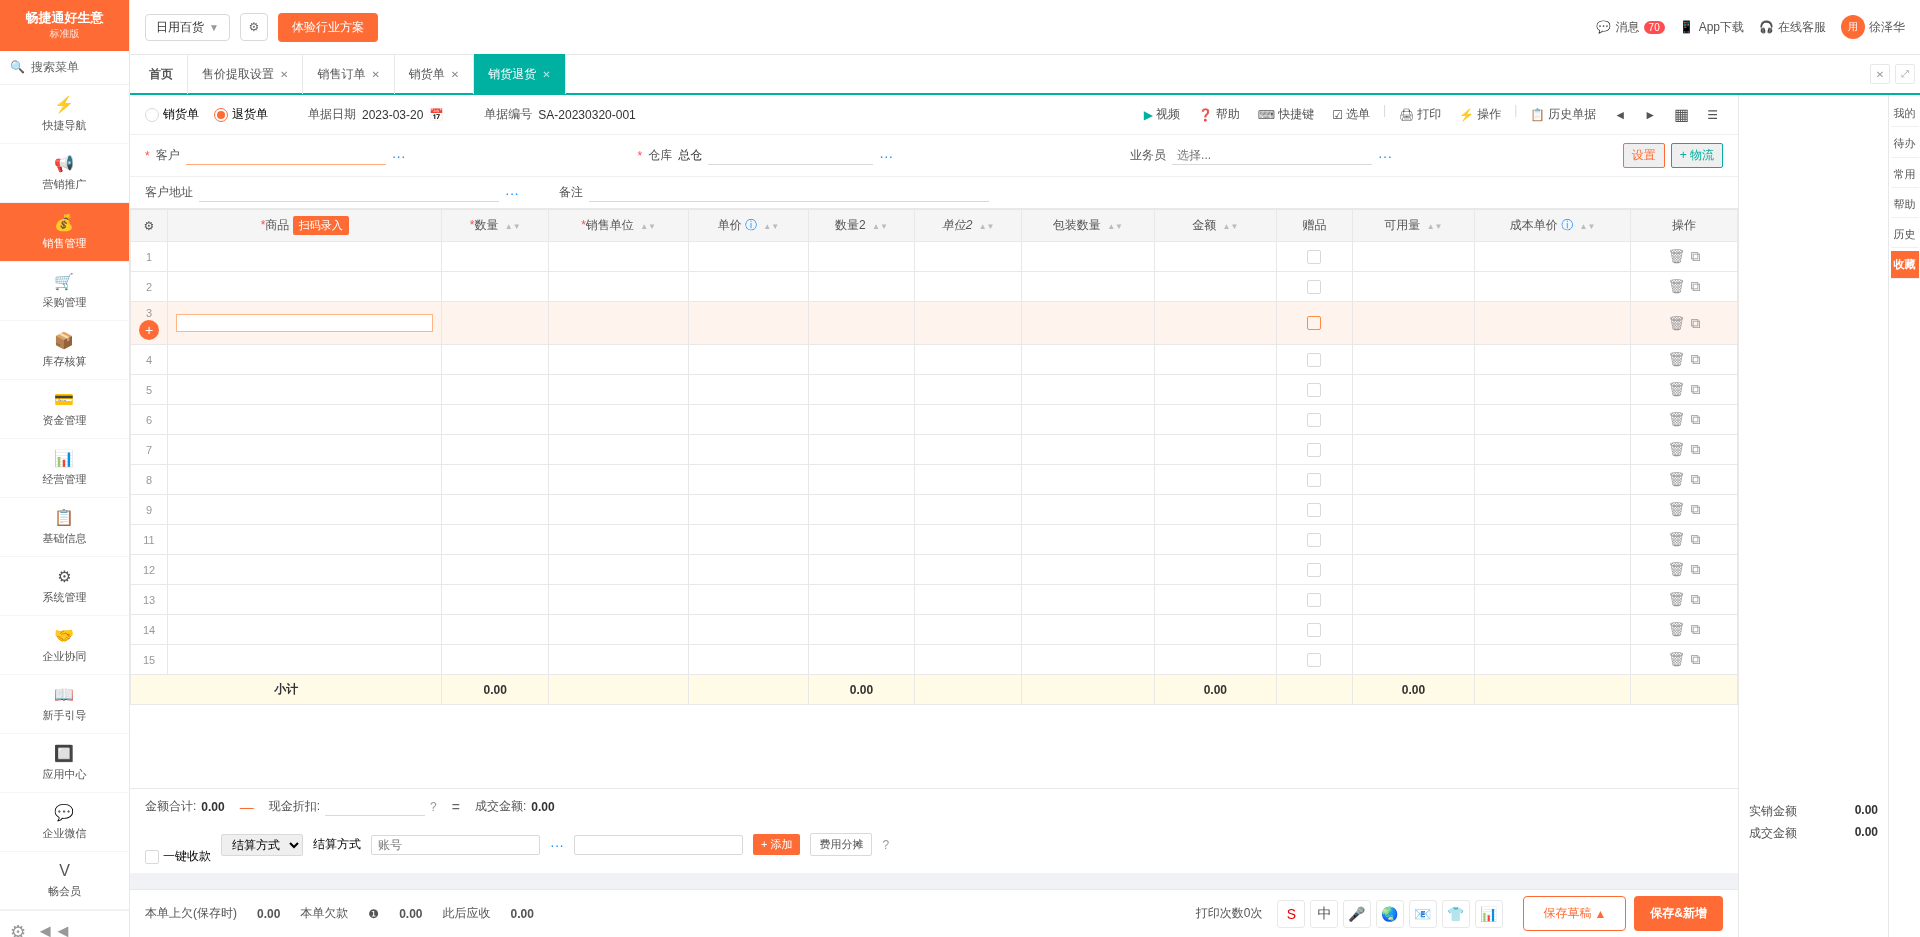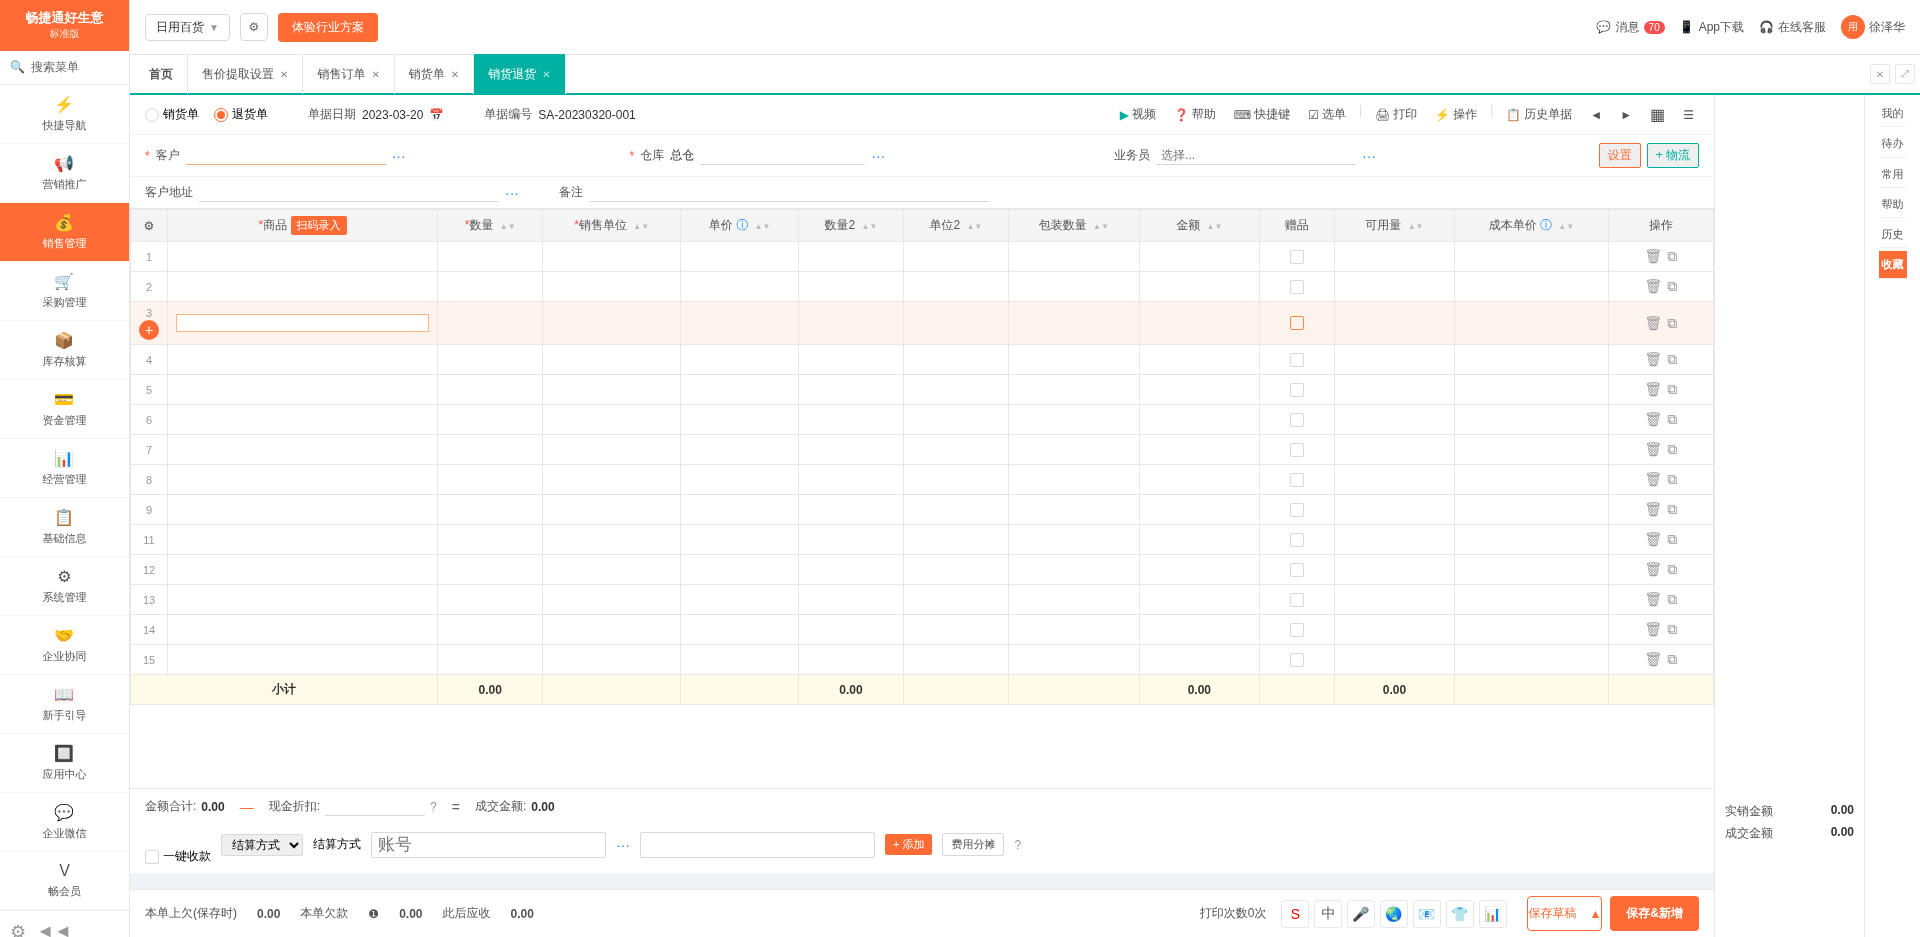--- a/index.html
+++ b/index.html
@@ -83,51 +83,51 @@
     .bottom-area { background: #fff; border-top: 1px solid #e8e8e8; padding: 8px 15px; flex-shrink: 0; }
     .bottom-row1 { display: flex; align-items: center; gap: 15px; margin-bottom: 8px; font-size: 12px; }
     .amount-field { display: flex; align-items: center; gap: 5px; }
     .minus-icon { color: #ff6b35; font-size: 14px; }
     .eq-icon { color: #666; font-size: 14px; }
     .amount-label { color: #555; }
     .amount-value { color: #333; font-weight: bold; }
     .bottom-row2 { display: flex; align-items: center; gap: 10px; font-size: 12px; }
     .checkbox-label { display: flex; align-items: center; gap: 4px; cursor: pointer; margin-top: 24px; }
     .small-select { border: 1px solid #d9d9d9; padding: 2px 6px; border-radius: 2px; font-size: 12px; }
-    .small-input { border: 1px solid #d9d9d9; padding: 2px 6px; border-radius: 2px; font-size: 17px; min-width: 80px; }
+    .small-input { border: 1px solid #d9d9d9; padding: 2px 6px; border-radius: 2px; font-size: 12px; min-width: 80px; }
     .add-fee-btn { background: #ff6b35; color: #fff; border: none; padding: 3px 8px; border-radius: 2px; font-size: 11px; cursor: pointer; }
     .fee-split-btn { background: #fff; color: #555; border: 1px solid #d9d9d9; padding: 3px 8px; border-radius: 2px; font-size: 11px; cursor: pointer; }
     .question-icon { color: #999; cursor: pointer; }
     
     
     .status-bar { background: #fff; border-top: 1px solid #e8e8e8; padding: 6px 15px; display: flex; align-items: center; gap: 20px; font-size: 12px; color: #555; flex-shrink: 0; margin-top: 16px; }
     .summary-item { display: flex; justify-content: space-between; margin-bottom: 5px; font-size: 12px; }
     .summary-item-label { color: #555; }
     .summary-item-value { color: #333; font-weight: bold; }
-    .save-draft-btn { background: #fff; color: #ff6b35; border: 1px solid #ff6b35; padding: 8px 0; border-radius: 4px; cursor: pointer; font-size: 12px; display: flex; align-items: center; gap: 13px; }
+    .save-draft-btn { background: #fff; color: #ff6b35; border: 1px solid #ff6b35; padding: 8px 19px; border-radius: 4px; cursor: pointer; font-size: 12px; display: flex; align-items: center; gap: 3px; }
     .save-new-btn { background: #ff6b35; color: #fff; border: none; padding: 8px 16px; border-radius: 4px; cursor: pointer; font-size: 12px; font-weight: bold; display: flex; align-items: center; gap: 3px; }
     .taskbar { display: flex; align-items: center; gap: 5px; }
     .taskbar-icon { width: 28px; height: 28px; background: #fff; border: 1px solid #e8e8e8; border-radius: 3px; display: flex; align-items: center; justify-content: center; cursor: pointer; font-size: 14px; }
 
     .info-icon { color: #1890ff; }
     
     
-    .right-edge-panel { width: 56px; background: #fff; border-left: 1px solid #e8e8e8; display: flex; flex-direction: column; align-items: center; padding: 5px 2px; gap: 3px; }
+    .right-edge-panel { width: 32px; background: #fff; border-left: 1px solid #e8e8e8; display: flex; flex-direction: column; align-items: center; padding: 5px 2px; gap: 3px; }
     .edge-btn { width: 28px; font-size: 11px; text-align: center; padding: 6px 2px; cursor: pointer; color: #555; border-bottom: 1px solid #f0f0f0; line-height: 1.3; }
 
     
     .header-form { display: flex; align-items: center; padding: 8px 15px; background: #fff; border-bottom: 1px solid #f0f0f0; gap: 40px; }
 
     .col-settings { width: 36px; text-align: center; }
     .col-product { min-width: 120px; }
     .col-qty { min-width: 70px; }
     .col-unit { min-width: 80px; }
     .col-price { min-width: 70px; }
     .col-qty2 { min-width: 60px; }
-    .col-unit2 { min-width: 70px; }
+    .col-unit2 { min-width: 70px; font-style: italic; }
     .col-pkg { min-width: 70px; }
     .col-amount { min-width: 80px; }
     .col-gift { min-width: 50px; }
     .col-avail { min-width: 80px; }
     .col-cost { min-width: 80px; }
     .col-action { min-width: 70px; }
 
     .orange-row td { background: #fff3ee !important; }
 
     .selected-input { background: #fff; border: 1px solid #ffb585; width: 100%; padding: 1px 3px; font-size: 12px; }

